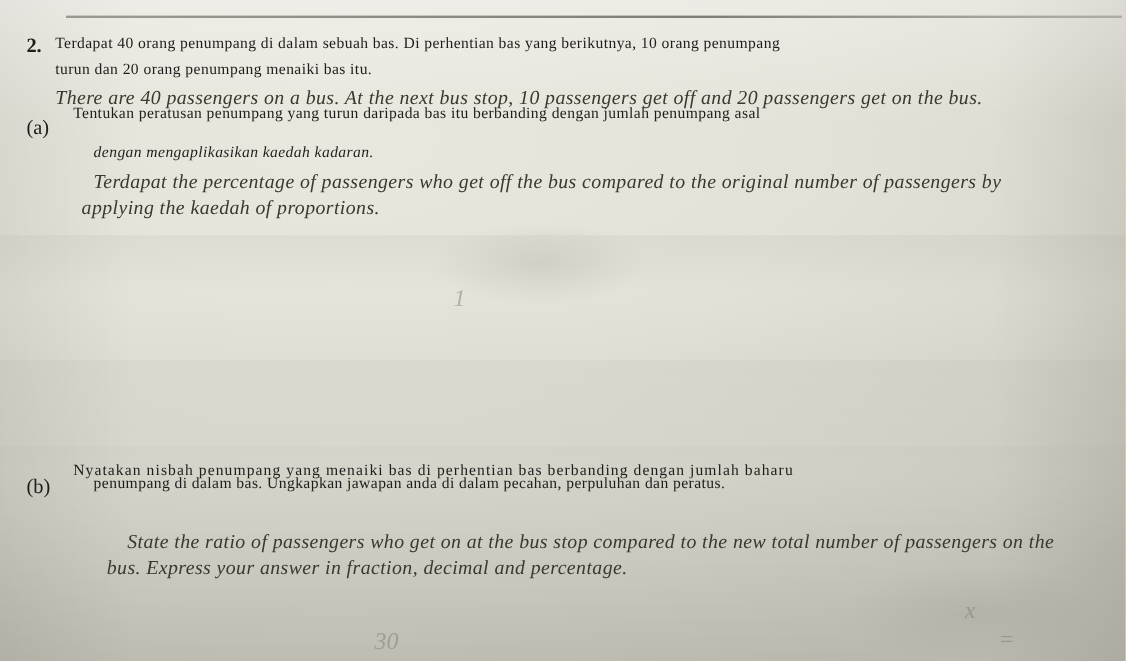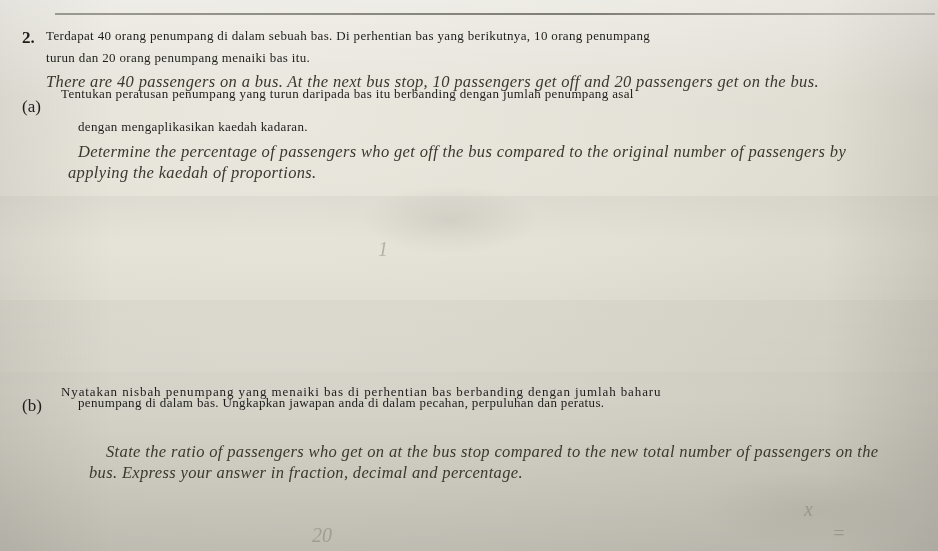--- a/index.html
+++ b/index.html
@@ -126,34 +126,34 @@
 
     <div class="qnum" style="left:22px;top:28px;">2.</div>
 
     <div class="line bm wide" style="left:46px;top:28px;">Terdapat 40 orang penumpang di dalam sebuah bas. Di perhentian bas yang berikutnya, 10 orang penumpang</div>
     <div class="line bm wide" style="left:46px;top:50px;">turun dan 20 orang penumpang menaiki bas itu.</div>
 
     <div class="line en wide" style="left:46px;top:72px;">There are 40 passengers on a bus. At the next bus stop, 10 passengers get off and 20 passengers get on the bus.</div>
 
     <div class="label" style="left:22px;top:97px;">(a)</div>
     <div class="line bm wide" style="left:61px;top:86px;">Tentukan peratusan penumpang yang turun daripada bas itu berbanding dengan jumlah penumpang asal</div>
-    <div class="line bm wide" style="left:78px;top:119px;">dengan mengaplikasikan kaedah kadaran.</div>
-    <div class="line en wide" style="left:78px;top:142px;">Determine the percentage of passengers who get off the bus compared to the original number of passengers by</div>
+    <div class="line bm wide" style="left:78px;top:119px;font-style:italic;">dengan mengaplikasikan kaedah kadaran.</div>
+    <div class="line en wide" style="left:78px;top:142px;">Terdapat the percentage of passengers who get off the bus compared to the original number of passengers by</div>
     <div class="line en wide" style="left:68px;top:163px;">applying the kaedah of proportions.</div>
 
     <div style="position:absolute;left:46px;top:186px;width:860px;height:190px;"></div>
 
     <div class="label" style="left:22px;top:396px;">(b)</div>
     <div class="line bm wider" style="left:61px;top:384px;">Nyatakan nisbah penumpang yang menaiki bas di perhentian bas berbanding dengan jumlah baharu</div>
     <div class="line bm wide" style="left:78px;top:395px;">penumpang di dalam bas. Ungkapkan jawapan anda di dalam pecahan, perpuluhan dan peratus.</div>
     <div class="line en wide" style="left:78px;top:442px;margin-left:28px;">State the ratio of passengers who get on at the bus stop compared to the new total number of passengers on the</div>
     <div class="line en wide" style="left:61px;top:463px;margin-left:28px;">bus. Express your answer in fraction, decimal and percentage.</div>
 
     <div style="position:absolute;left:46px;top:486px;width:860px;height:60px;"></div>
 
   </div>
 
   <div class="scribble" style="left:804px;top:498px;">x</div>
   <div class="scribble" style="left:832px;top:522px;">=</div>
-  <div class="scribble" style="left:312px;top:524px;">20</div>
+  <div class="scribble" style="left:312px;top:524px;">30</div>
   <div class="scribble" style="left:378px;top:238px;">1</div>
 
 </div>
 
 </body></html>

